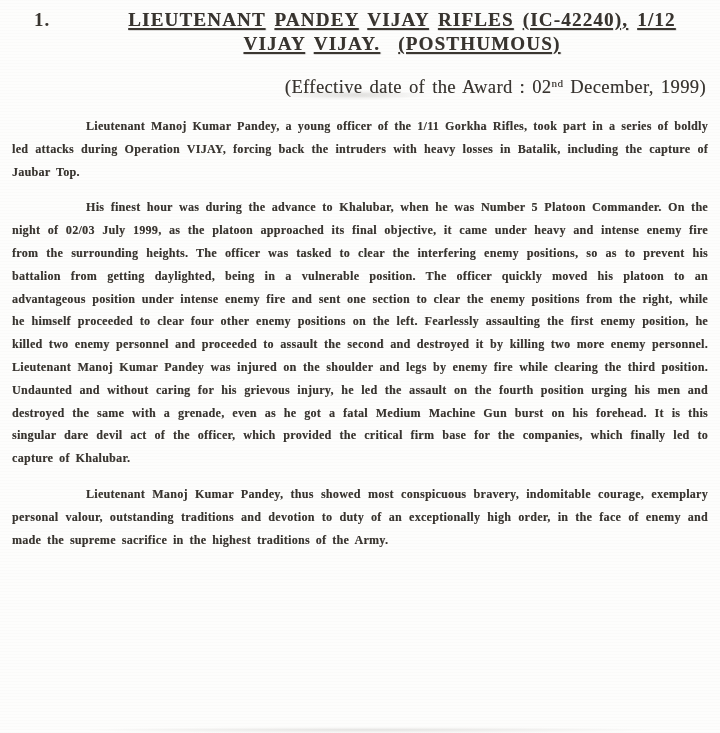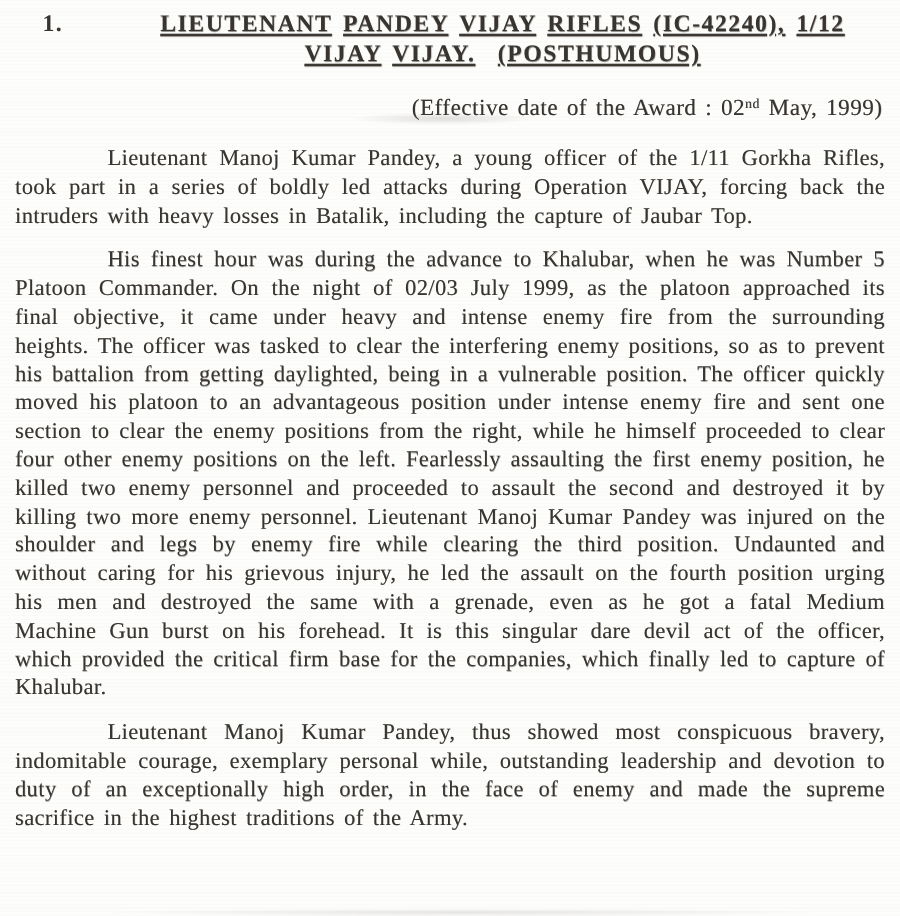--- a/index.html
+++ b/index.html
@@ -74,27 +74,28 @@
   }
   .date-line sup {
     font-size: 11px;
     line-height: 0;
     vertical-align: 6px;
   }
   
   .body-para {
     margin: 13px 0 0 0;
     padding: 0 2px;
-    font-size: 18px;
+    font-size: 12px;
     line-height: 22.8px;
     letter-spacing: 0.3px;
     word-spacing: 2.6px;
     text-align: justify;
     text-indent: 74px;
     text-shadow: 0.3px 0.3px 0.5px rgba(60, 55, 50, 0.45);
+    font-weight: bold;
   }
   .body-para.first {
     margin-top: 17px;
   }
   
   .scan-smudge-top {
     position: absolute;
     left: 280px;
     top: 90px;
     width: 150px;
@@ -121,25 +122,25 @@
     <span class="heading-number">1.</span>
     <div class="heading-title">
       <div class="title-line1 u-words"><span class="uw">LIEUTENANT</span> <span class="uw">PANDEY</span> <span class="uw">VIJAY</span> <span class="uw">RIFLES</span> <span class="uw">(IC-42240),</span> <span class="uw">1/12</span></div>
       <div class="title-line2">
         <span class="u-words"><span class="uw">VIJAY</span> <span class="uw">VIJAY.</span></span><span class="gap"></span><span class="u-words"><span class="uw">(POSTHUMOUS)</span></span>
       </div>
     </div>
   </div>
 
   <div class="date-line">
-    <span>(Effective date of the Award : 02</span><sup>nd</sup><span> May, 1999)</span>
+    <span>(Effective date of the Award : 02</span><sup>nd</sup><span> December, 1999)</span>
   </div>
 
   <p class="body-para first">Lieutenant Manoj Kumar Pandey, a young officer of the 1/11 Gorkha Rifles, took part in a series of boldly led attacks during Operation VIJAY, forcing back the intruders with heavy losses in Batalik, including the capture of Jaubar Top.</p>
 
   <p class="body-para">His finest hour was during the advance to Khalubar, when he was Number 5 Platoon Commander. On the night of 02/03 July 1999, as the platoon approached its final objective, it came under heavy and intense enemy fire from the surrounding heights. The officer was tasked to clear the interfering enemy positions, so as to prevent his battalion from getting daylighted, being in a vulnerable position. The officer quickly moved his platoon to an advantageous position under intense enemy fire and sent one section to clear the enemy positions from the right, while he himself proceeded to clear four other enemy positions on the left. Fearlessly assaulting the first enemy position, he killed two enemy personnel and proceeded to assault the second and destroyed it by killing two more enemy personnel. Lieutenant Manoj Kumar Pandey was injured on the shoulder and legs by enemy fire while clearing the third position. Undaunted and without caring for his grievous injury, he led the assault on the fourth position urging his men and destroyed the same with a grenade, even as he got a fatal Medium Machine Gun burst on his forehead. It is this singular dare devil act of the officer, which provided the critical firm base for the companies, which finally led to capture of Khalubar.</p>
 
-  <p class="body-para">Lieutenant Manoj Kumar Pandey, thus showed most conspicuous bravery, indomitable courage, exemplary personal while, outstanding leadership and devotion to duty of an exceptionally high order, in the face of enemy and made the supreme sacrifice in the highest traditions of the Army.</p>
+  <p class="body-para">Lieutenant Manoj Kumar Pandey, thus showed most conspicuous bravery, indomitable courage, exemplary personal valour, outstanding traditions and devotion to duty of an exceptionally high order, in the face of enemy and made the supreme sacrifice in the highest traditions of the Army.</p>
 
   <div class="scan-smudge-top"></div>
   <div class="scan-smudge-bottom"></div>
 
 </div>
 
 </body></html>

